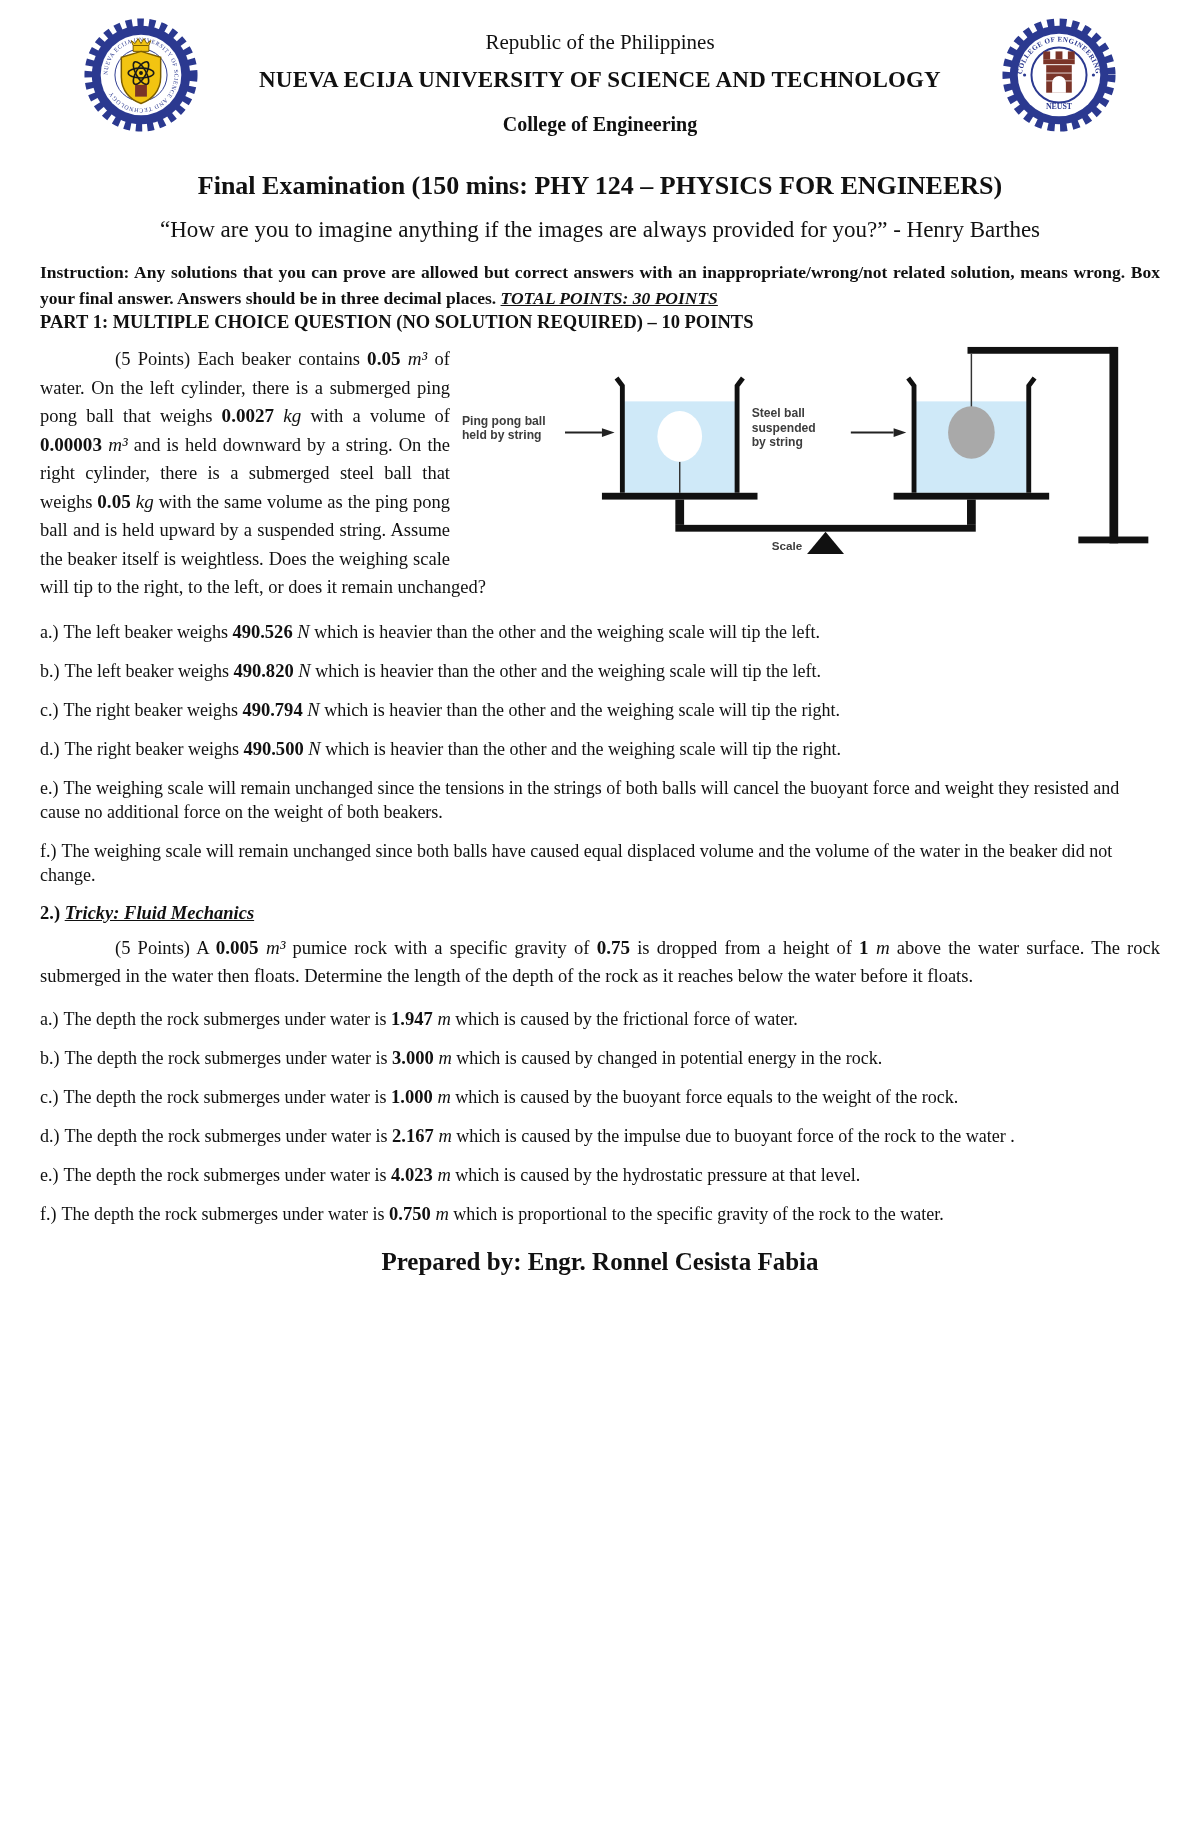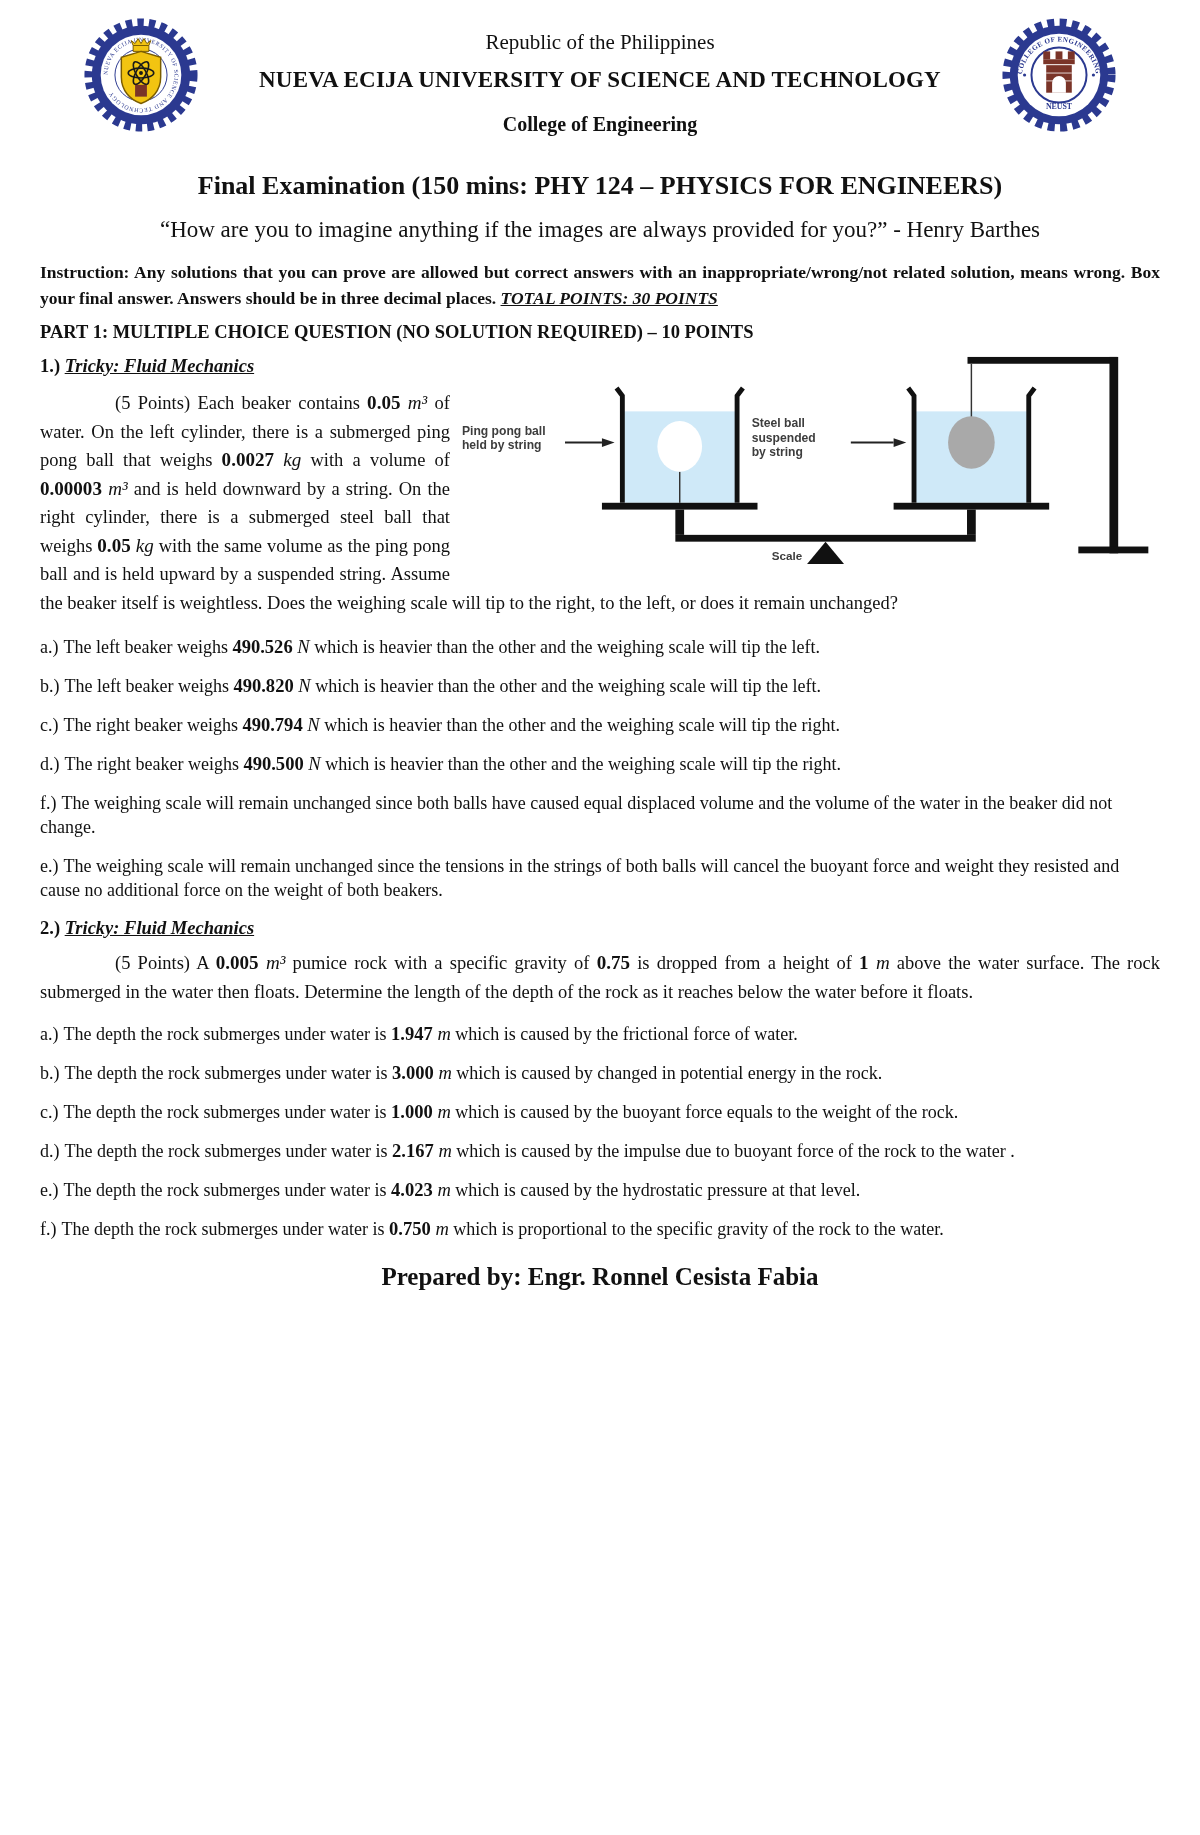--- a/index.html
+++ b/index.html
@@ -11,21 +11,21 @@
   .logo{width:118px;height:118px;flex:0 0 auto;margin-top:2px;}
   .head-text{flex:1;text-align:center;}
   .ht1{font-size:21px;margin-top:16px;}
   .ht2{font-size:23px;font-weight:bold;margin-top:12px;letter-spacing:.2px;}
   .ht3{font-size:20px;font-weight:bold;margin-top:20px;}
   
   .title{font-size:26px;font-weight:bold;text-align:center;line-height:32px;}
   .quote{font-size:23px;text-align:center;margin:12px 0 0 0;line-height:31px;}
   .instruction{font-size:17.5px;font-weight:bold;margin:14px 0 0 0;line-height:26px;text-align:justify;}
   .tp{font-style:italic;text-decoration:underline;}
-  .part-heading{font-size:18.5px;font-weight:bold;margin-top:10px;line-height:22px;}
+  .part-heading{font-size:18.5px;font-weight:bold;line-height:22px;}
   .qhead{font-size:18.5px;font-weight:bold;margin:12px 0 0 0;line-height:22px;}
   .topic{font-style:italic;text-decoration:underline;}
   .qbody{font-size:18.5px;line-height:28.5px;text-align:justify;margin:12px 0 0 0;text-indent:75px;}
   .m{font-weight:700;font-size:103%;}
   .mi{font-style:italic;font-size:103%;}
   .options{margin-top:18px;clear:none;}
   .option{font-size:18px;line-height:24px;margin:0 0 15px 0;}
   .opt-id{margin-right:5px;}
   
   .q1fig{float:right;width:700px;height:210px;margin:0 0 8px 10px;font-weight:bold;}
@@ -159,32 +159,28 @@
         <text x="300" y="74" font-size="12.5">Steel ball</text>
         <text x="300" y="89" font-size="12.5">suspended</text>
         <text x="300" y="104" font-size="12.5">by string</text>
         <g>
             <line x1="402" y1="90" x2="446" y2="90" stroke="#222" stroke-width="2"></line>
             <polygon points="446,85.5 459,90 446,94.5" fill="#222"></polygon>
           </g>
         <text x="352" y="211" font-size="12" text-anchor="end" fill="#555">Scale</text>
       </svg>
     </div>
-    <p class="qhead">
-      <span>1.)</span>
-      <span class="topic">Tricky: Fluid Mechanics</span>
-    </p>
     <p class="qbody"><span>(5 Points) Each beaker contains </span><span class="m">0.05 </span><span class="mi">m³</span><span> of water. On the left cylinder, there is a submerged ping pong ball that weighs </span><span class="m">0.0027 </span><span class="mi">kg</span><span> with a volume of </span><span class="m">0.00003 </span><span class="mi">m³</span><span> and is held downward by a string.  On the right cylinder, there is a submerged steel ball that weighs </span><span class="m">0.05 </span><span class="mi">kg</span><span> with the same volume as the ping pong ball and is held upward by a suspended string. Assume the beaker itself is weightless. Does the weighing scale will tip to the right, to the left, or does it remain unchanged?</span></p>
     <div class="options">
       <p class="option"><span class="opt-id">a.)</span><span><span>The left beaker weighs </span><span class="m">490.526 </span><span class="mi">N</span><span> which is heavier than the other and the weighing scale will tip the left.</span></span></p>
       <p class="option"><span class="opt-id">b.)</span><span><span>The left beaker weighs </span><span class="m">490.820 </span><span class="mi">N</span><span> which is heavier than the other and the weighing scale will tip the left.</span></span></p>
       <p class="option"><span class="opt-id">c.)</span><span><span>The right beaker weighs </span><span class="m">490.794 </span><span class="mi">N</span><span> which is heavier than the other and the weighing scale will tip the right.</span></span></p>
       <p class="option"><span class="opt-id">d.)</span><span><span>The right beaker weighs </span><span class="m">490.500 </span><span class="mi">N</span><span> which is heavier than the other and the weighing scale will tip the right.</span></span></p>
+      <p class="option"><span class="opt-id">e.)</span><span><span>The weighing scale will remain unchanged since the tensions in the strings of both balls will cancel the buoyant force and weight they resisted and cause no additional force on the weight of both beakers.</span></span></p>
       <p class="option"><span class="opt-id">f.)</span><span><span>The weighing scale will remain unchanged since both balls have caused equal displaced volume and the volume of the water in the beaker did not change.</span></span></p>
-      <p class="option"><span class="opt-id">e.)</span><span><span>The weighing scale will remain unchanged since the tensions in the strings of both balls will cancel the buoyant force and weight they resisted and cause no additional force on the weight of both beakers.</span></span></p>
     </div>
   </section>
 
   <section>
     <p class="qhead">
       <span>2.)</span>
       <span class="topic">Tricky: Fluid Mechanics</span>
     </p>
     <p class="qbody" style="margin-top:10px"><span>(5 Points) A </span><span class="m">0.005 </span><span class="mi">m³</span><span> pumice rock with a specific gravity of </span><span class="m">0.75</span><span> is dropped from a height of </span><span class="m">1 </span><span class="mi">m</span><span> above the water surface. The rock submerged in the water then floats. Determine the length of the depth of the rock as it reaches below the water before it floats.</span></p>
 

